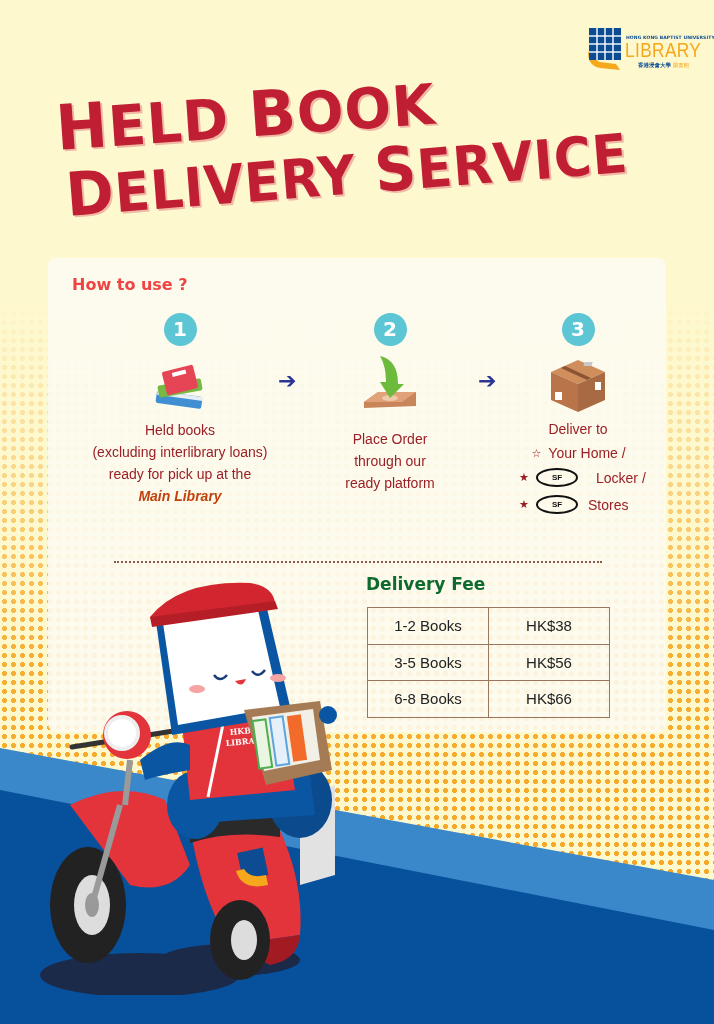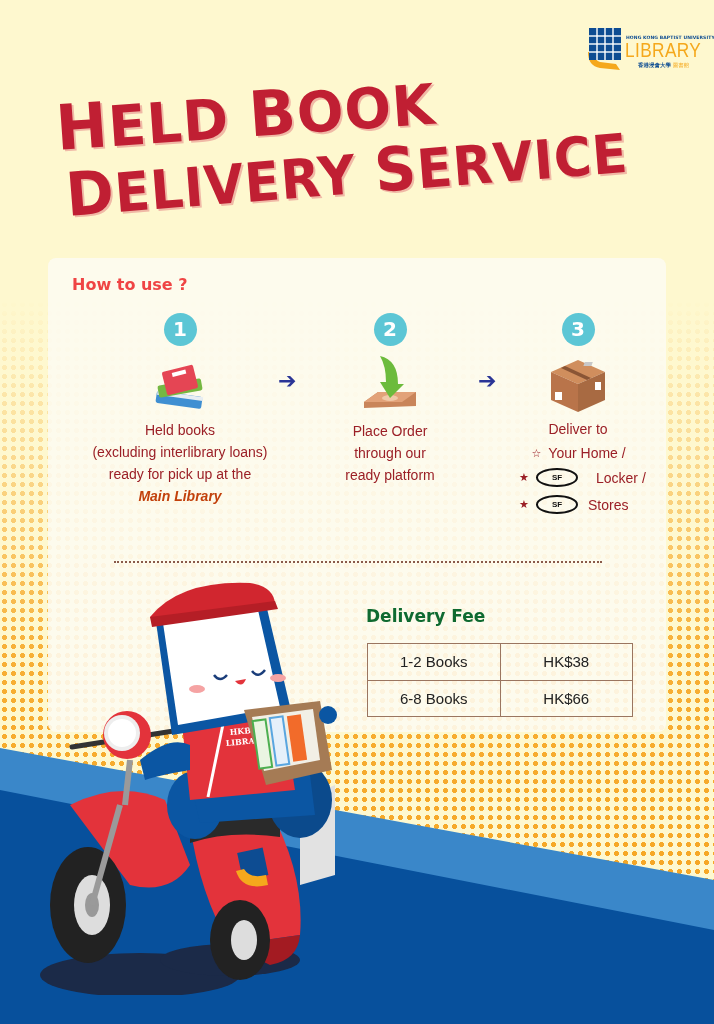--- a/index.html
+++ b/index.html
@@ -65,24 +65,24 @@
   .step-text { color: #9b1f26; font-size: 14px; line-height: 22px; font-family: "Liberation Sans", sans-serif; }
   .step-text.em { color: #c2410c; font-weight: bold; font-style: italic; }
   .arrow { position: absolute; color: #2a3596; font-size: 22px; font-weight: bold; }
   .deliver-line { display: flex; align-items: center; justify-content: flex-start; gap: 6px; height: 27px; color: #9b1f26; font-size: 14px; font-family: "Liberation Sans", sans-serif; }
   .star { font-size: 11px; color: #9b1f26; width: 12px; text-align: center; }
   .sf {
     display: inline-block; width: 42px; height: 19px; border-radius: 50%;
     border: 2px solid #111; font-size: 8px; font-weight: bold; line-height: 15px; text-align: center; color: #111;
   }
   .divider { position: absolute; left: 114px; top: 561px; width: 488px; border-top: 2px dotted #8a5a4a; }
-  .fee-title { position: absolute; left: 366px; top: 606px; font-size: 17px; font-weight: bold; color: #0f6a30; }
+  .fee-title { position: absolute; left: 366px; top: 574px; font-size: 17px; font-weight: bold; color: #0f6a30; }
   table.fee {
-    position: absolute; left: 367px; top: 607px; width: 266px; border-collapse: collapse;
-    font-family: "Liberation Sans", sans-serif; font-size: 15px; color: #222; margin-top: 36px;
+    position: absolute; left: 367px; top: 607px; width: 243px; border-collapse: collapse;
+    font-family: "Liberation Sans", sans-serif; font-size: 15px; color: #222;
   }
   table.fee td { border: 1.5px solid #9a7560; height: 36.5px; text-align: center; width: 50%; }
   .scooter { position: absolute; left: 30px; top: 575px; width: 330px; height: 420px; }
 </style>
 </head>
 <body>
 
 <div class="dots"></div>
 <div class="road-light"></div>
 <div class="road-dark"></div>
@@ -131,21 +131,21 @@
 <div class="arrow" style="left:278px; top:368px;">➔</div>
 
 <div class="step" style="left:320px; top:313px; width:140px;">
   <div class="step-num">2</div>
   <svg width="64" height="62" viewBox="0 0 64 62" style="display:block;margin:8px auto 0;">
     <polygon points="6,48 20,38 58,38 58,52 6,54" fill="#c9855a"></polygon>
     <polygon points="6,48 20,38 58,38 44,48" fill="#e2a279"></polygon>
     <ellipse cx="32" cy="44" rx="8" ry="3" fill="#f0c9a8"></ellipse>
     <path d="M22 2 Q40 6 40 30 L46 30 L32 44 L22 28 L28 28 Q28 12 22 2 Z" fill="#6cbb3c"></path>
   </svg>
-  <div style="margin-top:4px;">
+  <div style="margin-top:12px;">
     <div class="step-text">Place Order</div>
     <div class="step-text">through our</div>
     <div class="step-text">ready platform</div>
   </div>
 </div>
 
 <div class="arrow" style="left:478px; top:368px;">➔</div>
 
 <div class="step" style="left:508px; top:313px; width:140px;">
   <div class="step-num">3</div>
@@ -180,20 +180,24 @@
 <div class="divider"></div>
 
 <div class="fee-title">Delivery Fee</div>
 <table class="fee">
   <tbody>
       <tr>
     <td>1-2 Books</td>
     <td>HK$38</td>
   </tr>
   <tr>
+    <td>3-5 Books</td>
+    <td>HK$56</td>
+  </tr>
+  <tr>
     <td>6-8 Books</td>
     <td>HK$66</td>
   </tr>
 </tbody>
   </table>
 
 <svg class="scooter" viewBox="0 0 330 420">
 
   <ellipse cx="110" cy="400" rx="100" ry="22" fill="#1b2a48"></ellipse>
   <ellipse cx="200" cy="385" rx="70" ry="16" fill="#1b2a48"></ellipse>

